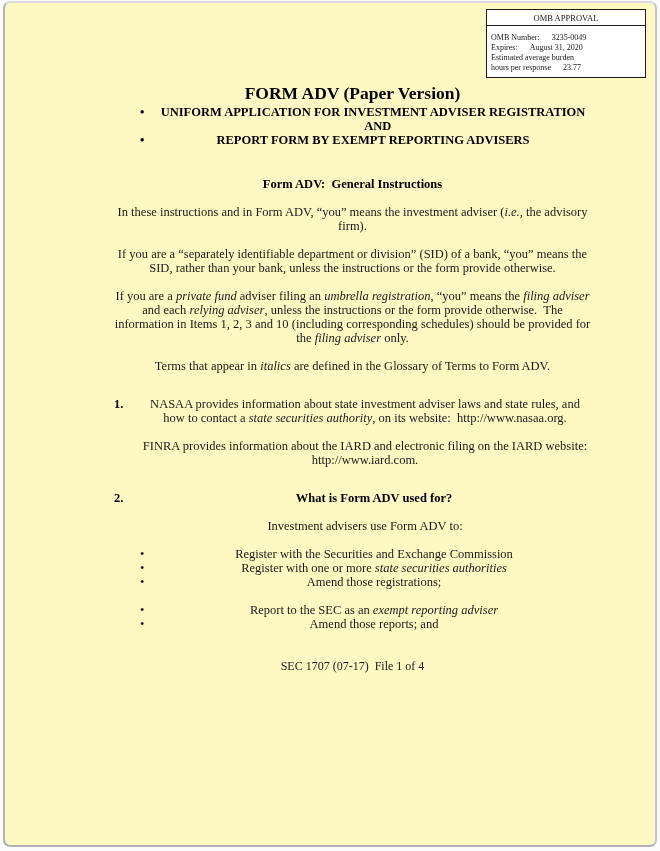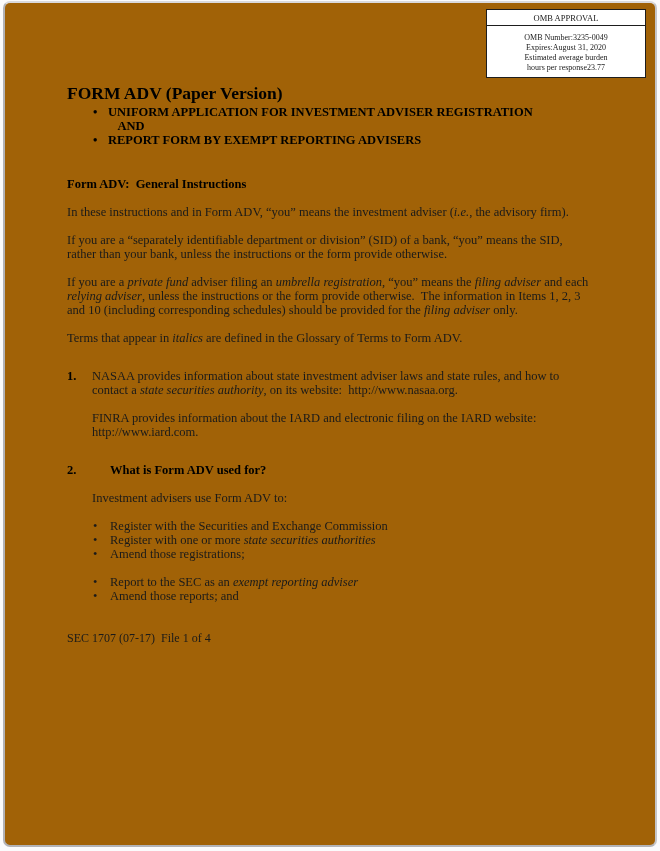--- a/index.html
+++ b/index.html
@@ -6,46 +6,46 @@
   html, body { margin: 0; padding: 0; }
   body {
     width: 660px; height: 851px;
     position: relative; overflow: hidden;
     background: #fbfbfc;
     font-family: "Liberation Serif", "DejaVu Serif", serif;
     color: #1a1a1a;
   }
   .page {
     position: absolute; left: 3px; top: 1px; right: 3px; bottom: 4px;
-    background: #a16207;
+    background: #fef9c3;
     border: 2px solid #b3b3b7;
     border-top-color: #dadadd;
     border-right-color: #c5c5c9;
     border-radius: 7px;
   }
   
   .omb-box {
     position: absolute; left: 481px; top: 6px; width: 160px;
     border: 1.5px solid #1d1d1d;
     font-size: 8px; line-height: 10px;
     background: #fff;
   }
   .omb-title {
     text-align: center; padding: 2.5px 0;
     border-bottom: 1px solid #1d1d1d;
     font-size: 8.5px;
   }
   .omb-body { padding: 7px 4px 4px; }
-  .omb-row { display: flex; justify-content: center; }
+  .omb-row { display: flex; justify-content: flex-start; gap: 12px; }
   
   .content {
     position: absolute; left: 0; right: 0; top: 0;
-    padding: 0 64px 0 62px;
+    padding: 0 64px 0 109px;
     font-size: 12.5px; line-height: 14px;
-    text-align: left;
+    text-align: center;
   }
   h1.form-title {
     margin: 80px 0 0; font-size: 17.5px; line-height: 20px;
     font-weight: bold; color: #000;
   }
   ul { list-style: none; margin: 2px 0 0; padding: 0; }
   ul li { position: relative; padding-left: 41px; }
   ul li::before { content: "\2022"; position: absolute; left: 26px; }
   .title-bullets li { font-weight: bold; color: #000; }
   .subhead { font-weight: bold; margin-top: 30px; color: #000; }

